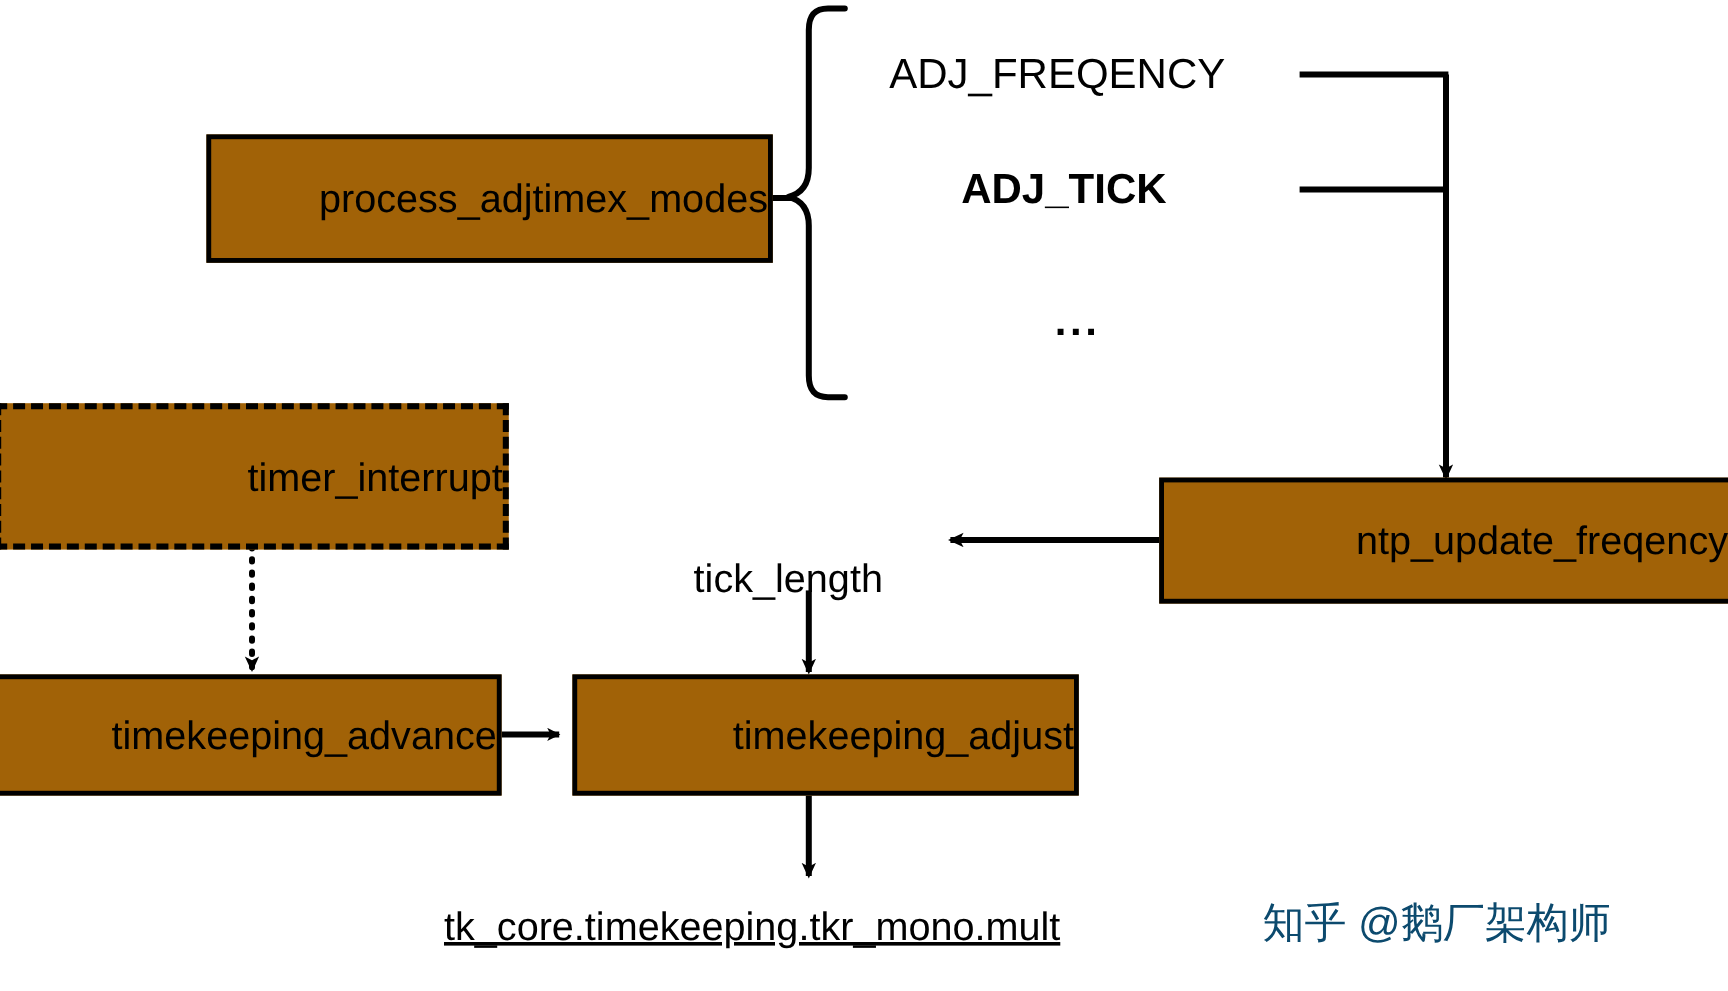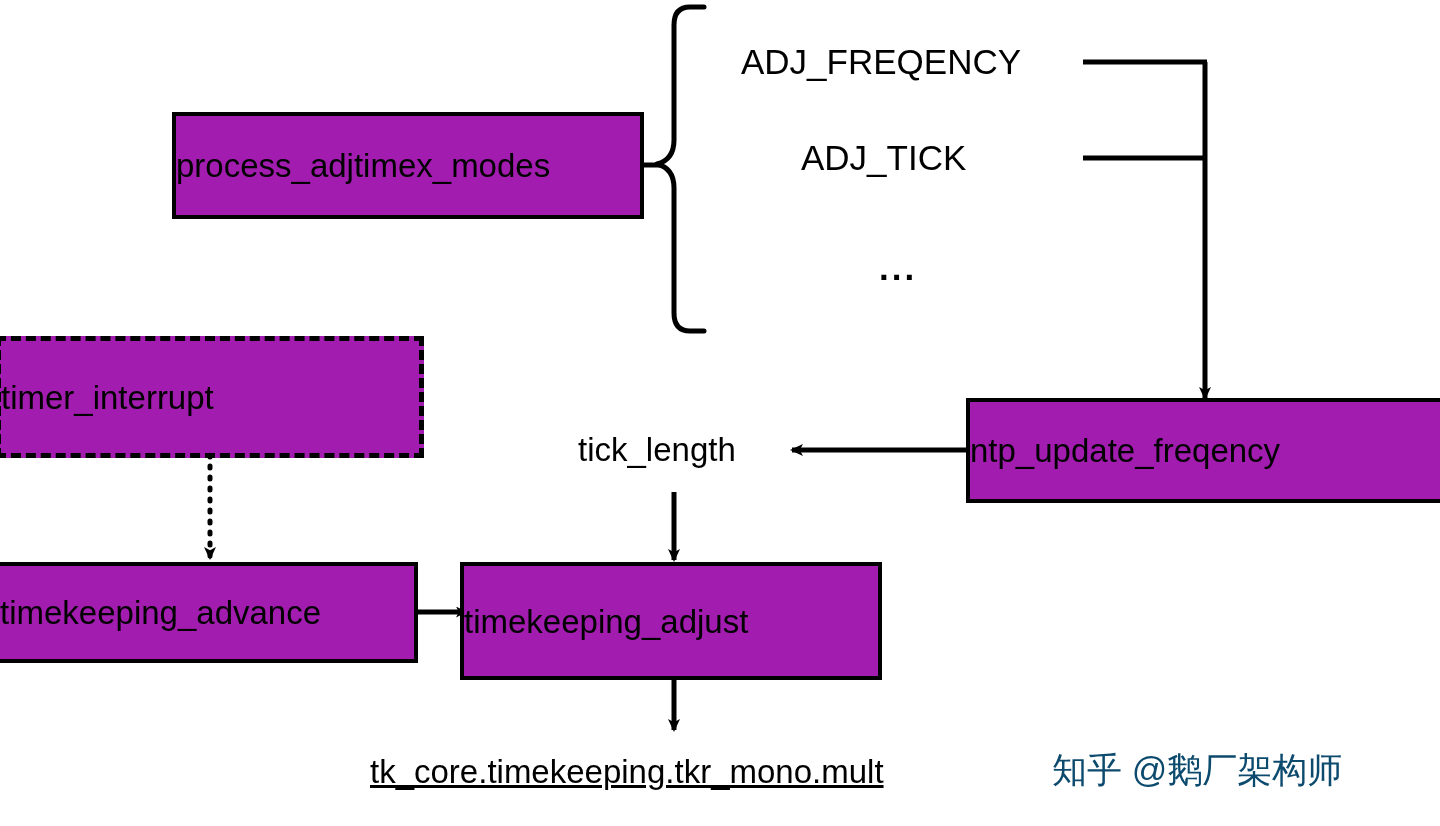--- a/index.html
+++ b/index.html
@@ -21,24 +21,24 @@
     position: absolute;
     left: 0;
     top: 0;
     width: 1440px;
     height: 826px;
   }
   .node-box {
     position: absolute;
     box-sizing: border-box;
     border: 4px solid #000000;
-    background: #a21caf;
+    background: #a16207;
     display: flex;
     align-items: center;
-    justify-content: flex-start;
+    justify-content: flex-end;
   }
   .node-box.dashed {
     border-style: dashed;
     border-width: 5px;
   }
   .node-label {
     color: #000000;
     font-size: 33px;
     line-height: 1;
     white-space: nowrap;
@@ -53,20 +53,21 @@
   .mode-label {
     font-size: 35px;
   }
   .ellipsis-label {
     font-size: 35px;
     font-weight: bold;
     letter-spacing: 3px;
   }
   .var-label {
     font-size: 33px;
+    margin-top: 32px;
   }
   .out-label {
     font-size: 33px;
   }
   .watermark {
     position: absolute;
     color: #0c4a6e;
     font-size: 35px;
     white-space: nowrap;
     line-height: 1;
@@ -124,31 +125,31 @@
   </div>
 
   <div class="node-box dashed" style="left:-4px; top:336px; width:428px; height:122px;">
     <span class="node-label">timer_interrupt</span>
   </div>
 
   <div class="node-box" style="left:-4px; top:562px; width:422px; height:101px;">
     <span class="node-label">timekeeping_advance</span>
   </div>
 
-  <div class="node-box" style="left:460px; top:562px; width:422px; height:118px;">
+  <div class="node-box" style="left:477px; top:562px; width:422px; height:101px;">
     <span class="node-label">timekeeping_adjust</span>
   </div>
 
   <div class="node-box" style="left:966px; top:398px; width:478px; height:105px;">
     <span class="node-label">ntp_update_freqency</span>
   </div>
 
   <div class="free-label mode-label" style="left:741px; top:44px;">ADJ_FREQENCY</div>
 
-  <div class="free-label mode-label" style="left:801px; top:140px;">ADJ_TICK</div>
+  <div class="free-label mode-label" style="left:801px; top:140px;font-weight:bold;">ADJ_TICK</div>
 
   <div class="free-label ellipsis-label" style="left:879px; top:250px;">...</div>
 
   <div class="free-label var-label" style="left:578px; top:433px;">tick_length</div>
 
   <div class="free-label out-label" style="left:370px; top:755px;text-decoration:underline;">tk_core.timekeeping.tkr_mono.mult</div>
 
   <div class="watermark" style="left:1052px; top:752px;">知乎 @鹅厂架构师</div>
 
 </div>

